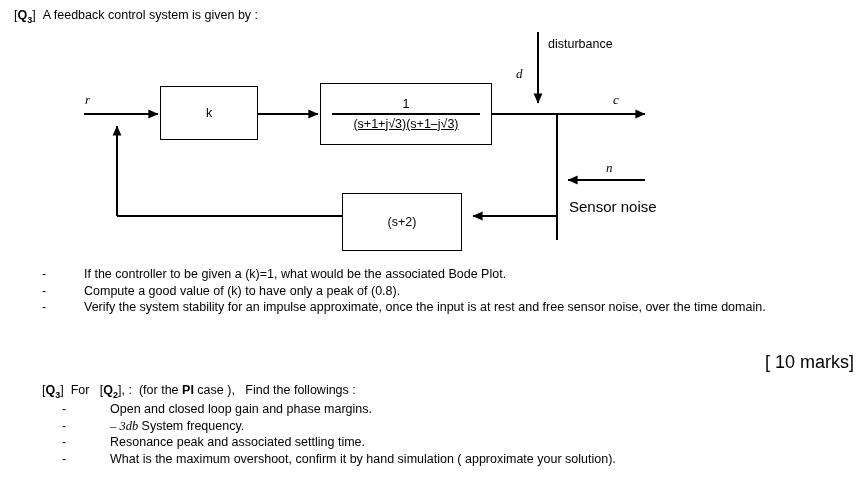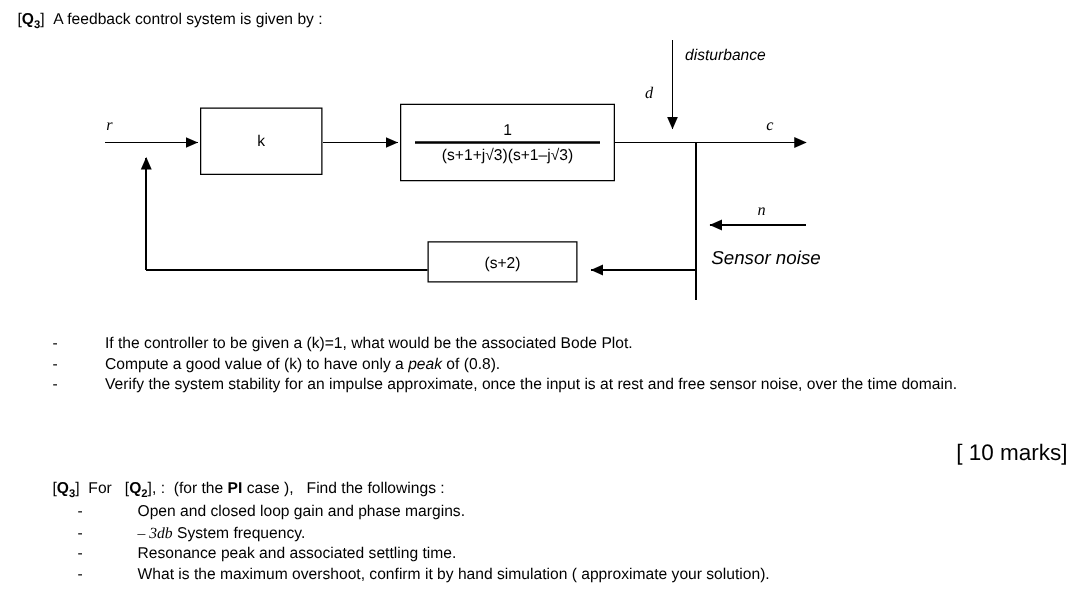--- a/index.html
+++ b/index.html
@@ -24,21 +24,20 @@
   }
 
   
   .abs { position: absolute; white-space: nowrap; }
   .serif-it {
     font-family: "Liberation Serif", serif;
     font-style: italic;
   }
   .sans-it {
     font-family: "Liberation Sans", sans-serif;
-    font-style: italic;
   }
   .und { }
   sub { font-size: 0.72em; }
 
   
   #q-heading {
     left: 14px;
     top: 8px;
     font-size: 12.5px;
   }
@@ -57,21 +56,21 @@
     background: #fff;
     box-sizing: border-box;
     display: flex;
     align-items: center;
     justify-content: center;
     font-size: 12.5px;
   }
   #blk-gain   { left: 160px; top: 86px; width: 98px;  height: 54px; }
   #blk-plant  { left: 320px; top: 83px; width: 172px; height: 62px;
                 flex-direction: column; justify-content: center; }
-  #blk-fb     { left: 342px; top: 193px; width: 120px; height: 33px; }
+  #blk-fb     { left: 342px; top: 193px; width: 120px; height: 58px; }
 
   
   .frac {
     display: flex;
     flex-direction: column;
     align-items: center;
     line-height: 1.15;
   }
   .frac .num {
     font-size: 12.5px;
@@ -79,20 +78,21 @@
   }
   .frac .bar {
     height: 1.2px;
     background: #000;
     width: 148px;
     margin: 1px 0 2px 0;
   }
   .frac .den {
     font-size: 12.5px;
     padding-top: 0px;
+    text-decoration: underline;
   }
 
   
   #lbl-r  { left: 85px;  top: 92px;  font-size: 13px; }
   #lbl-d  { left: 516px; top: 66px;  font-size: 13px; }
   #lbl-c  { left: 613px; top: 92px;  font-size: 13px; }
   #lbl-n  { left: 606px; top: 160px; font-size: 13px; }
   #lbl-disturbance { left: 548px; top: 37px;  font-size: 12.5px; }
   #lbl-sensornoise { left: 569px; top: 198px; font-size: 15px; }
 

